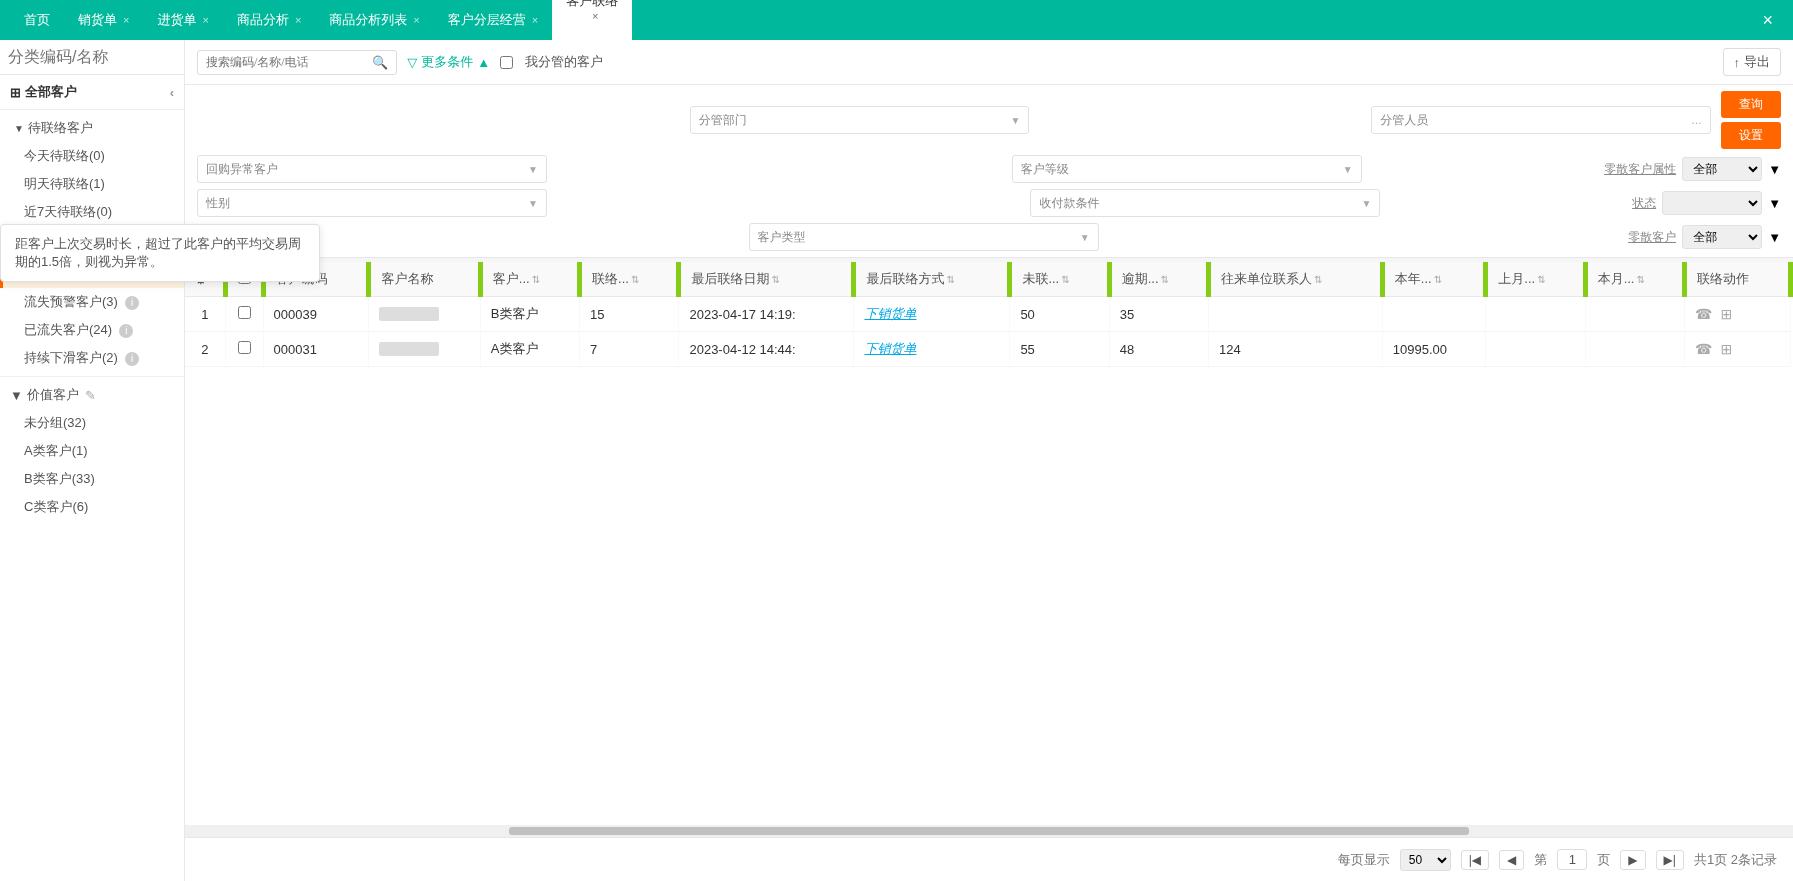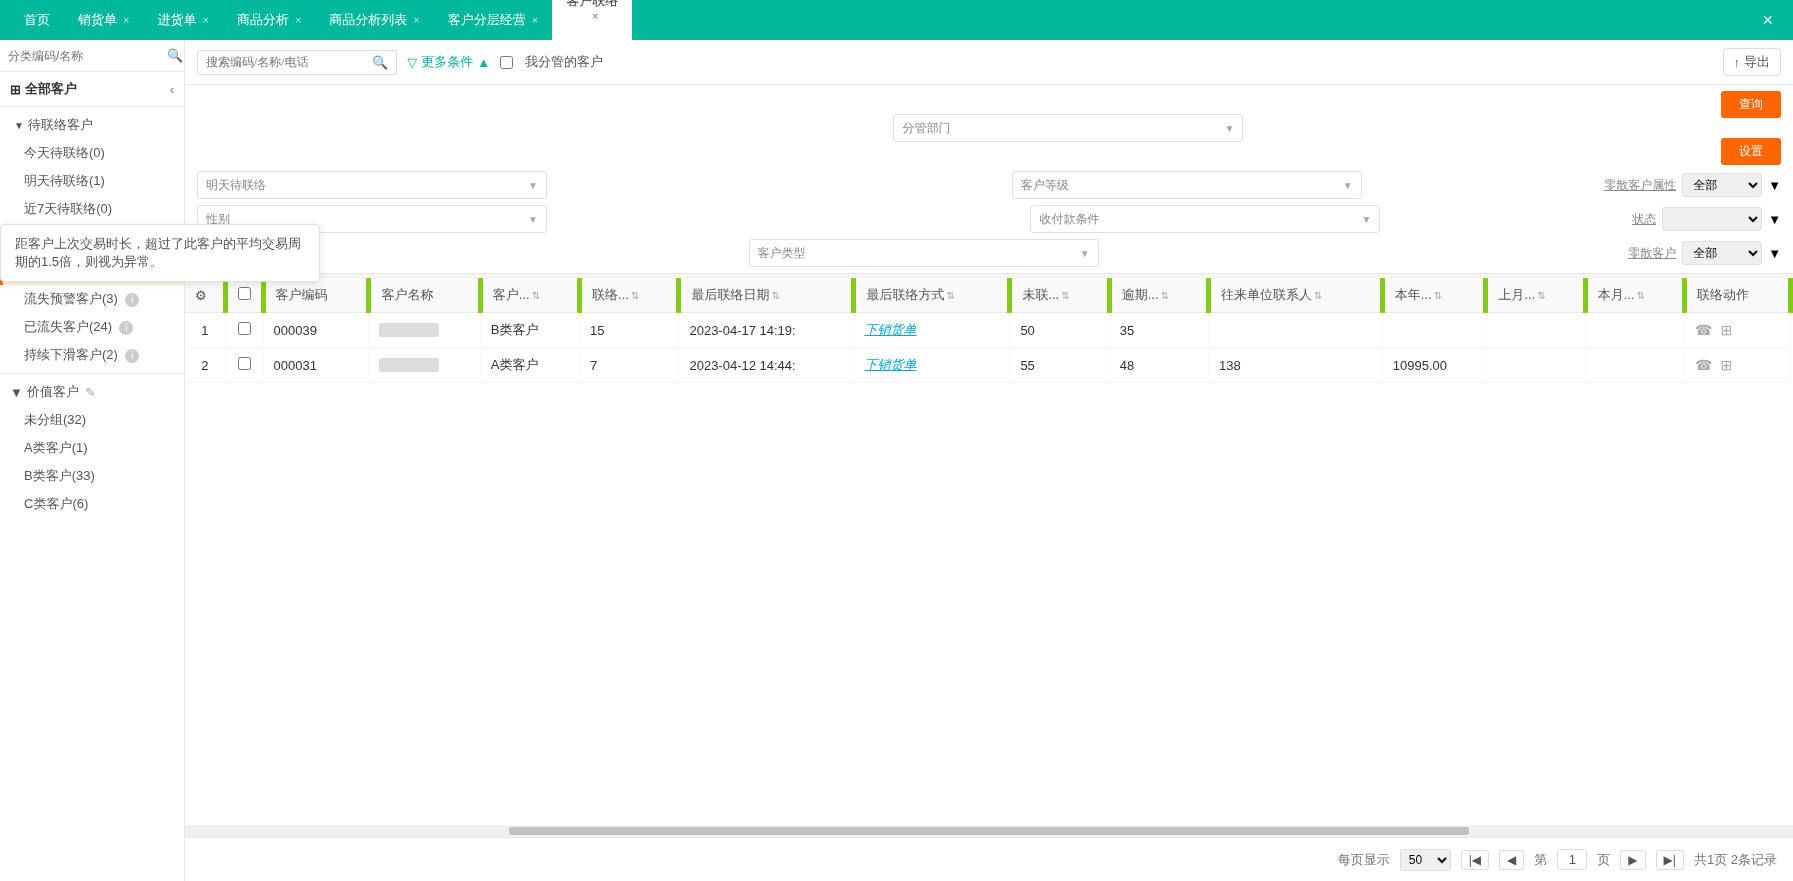--- a/index.html
+++ b/index.html
@@ -64,21 +64,21 @@
       display: flex;
       align-items: center;
       padding: 8px;
       border-bottom: 1px solid #e8e8e8;
       gap: 4px;
     }
     .sidebar-search input {
       flex: 1;
       border: none;
       outline: none;
-      font-size: 12px;
+      font-size: 16px;
       color: #999;
     }
     .sidebar-section-header {
       display: flex;
       align-items: center;
       padding: 8px 10px;
       font-weight: bold;
       font-size: 13px;
       color: #333;
       cursor: pointer;
@@ -228,21 +228,21 @@
       border: 1px solid #e0e0e0;
       border-radius: 3px;
       padding: 3px 6px;
       font-size: 12px;
       outline: none;
       min-width: 80px;
     }
     .adv-filter-actions {
       display: flex;
       flex-direction: column;
-      gap: 20px;
+      gap: 4px;
       margin-left: auto;
     }
     .btn-query {
       background: #ff6600;
       color: white;
       border: none;
       border-radius: 3px;
       padding: 5px 18px;
       cursor: pointer;
       font-size: 12px;
@@ -550,28 +550,32 @@
     </div>
 
     <div class="adv-filter">
       <div class="adv-filter-row">
         <div style="flex:1.5;"></div>
         <div class="filter-field">
           <label>分管部门</label>
           <span class="down-arrow">▼</span>
         </div>
         <div style="flex:1;"></div>
+        <div class="filter-field">
+          <label>分管人员</label>
+          <span style="margin-left:auto;color:#aaa;font-size:11px;">…</span>
+        </div>
         <div class="adv-filter-actions">
           <button class="btn-query">查询</button>
           <button class="btn-settings">设置</button>
         </div>
       </div>
       <div class="adv-filter-row">
         <div class="filter-field">
-          <label>明天待联络</label>
+          <label>回购异常客户</label>
           <span class="down-arrow">▼</span>
         </div>
         <div style="flex:1;"></div>
         <div class="filter-field">
           <label>客户等级</label>
           <span class="down-arrow">▼</span>
         </div>
         <div style="flex:0.5;"></div>
         <div class="filter-inline">
           <span class="filter-label">零散客户属性</span>
@@ -779,21 +783,21 @@
             <td>
               <span class="link-text">下销货单</span>
             </td>
             <td>
               <span>55</span>
             </td>
             <td>
               <span>48</span>
             </td>
             <td>
-              <span>138</span>
+              <span>124</span>
             </td>
             <td>
               <span>10995.00</span>
             </td>
             <td>
               <span></span>
             </td>
             <td>
               <span></span>
             </td>

